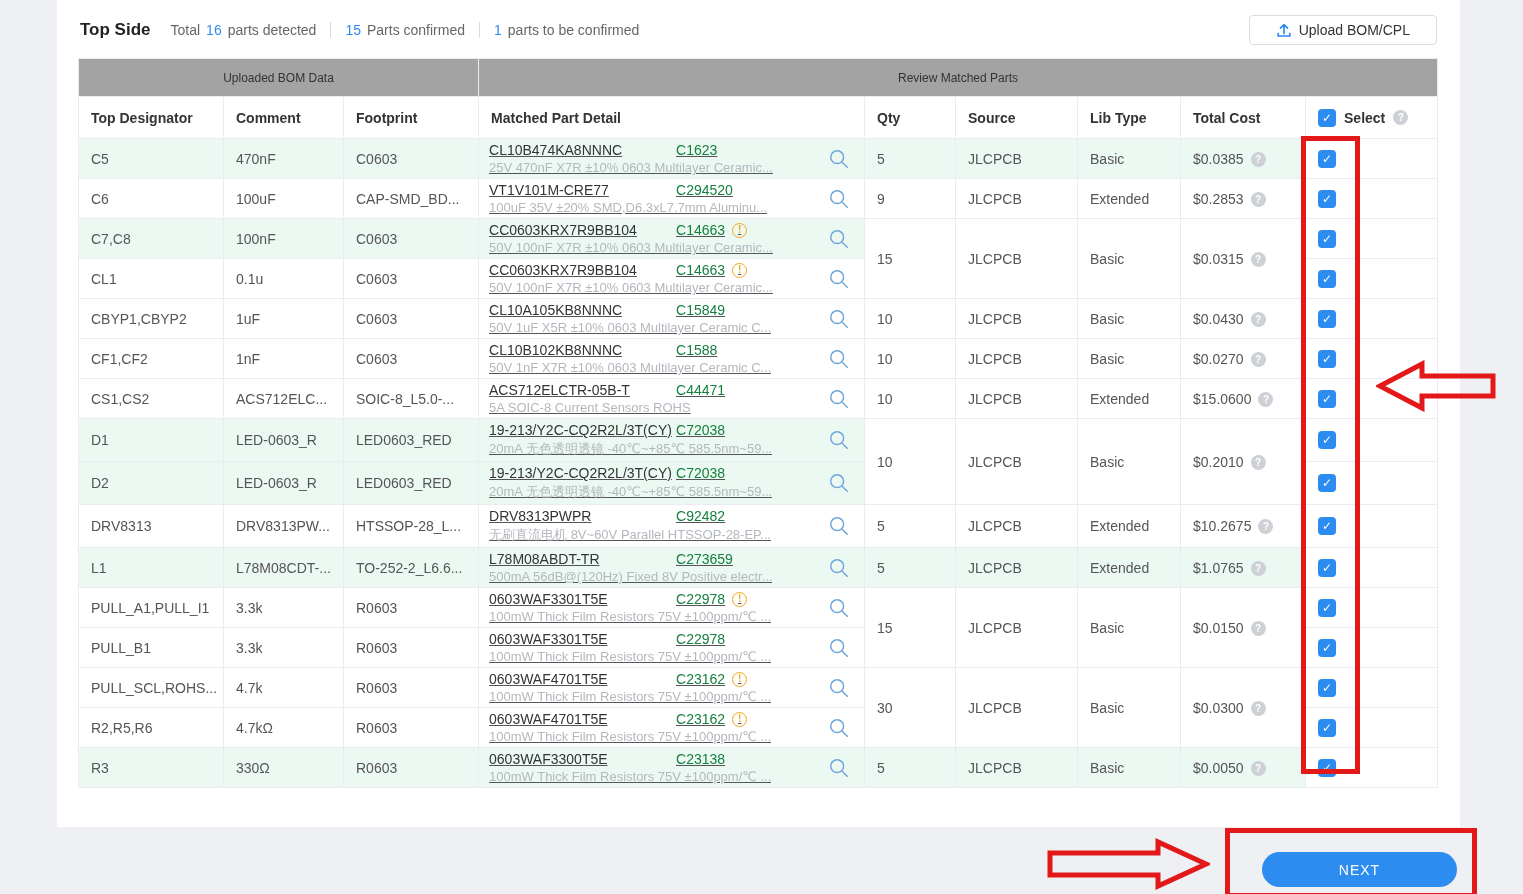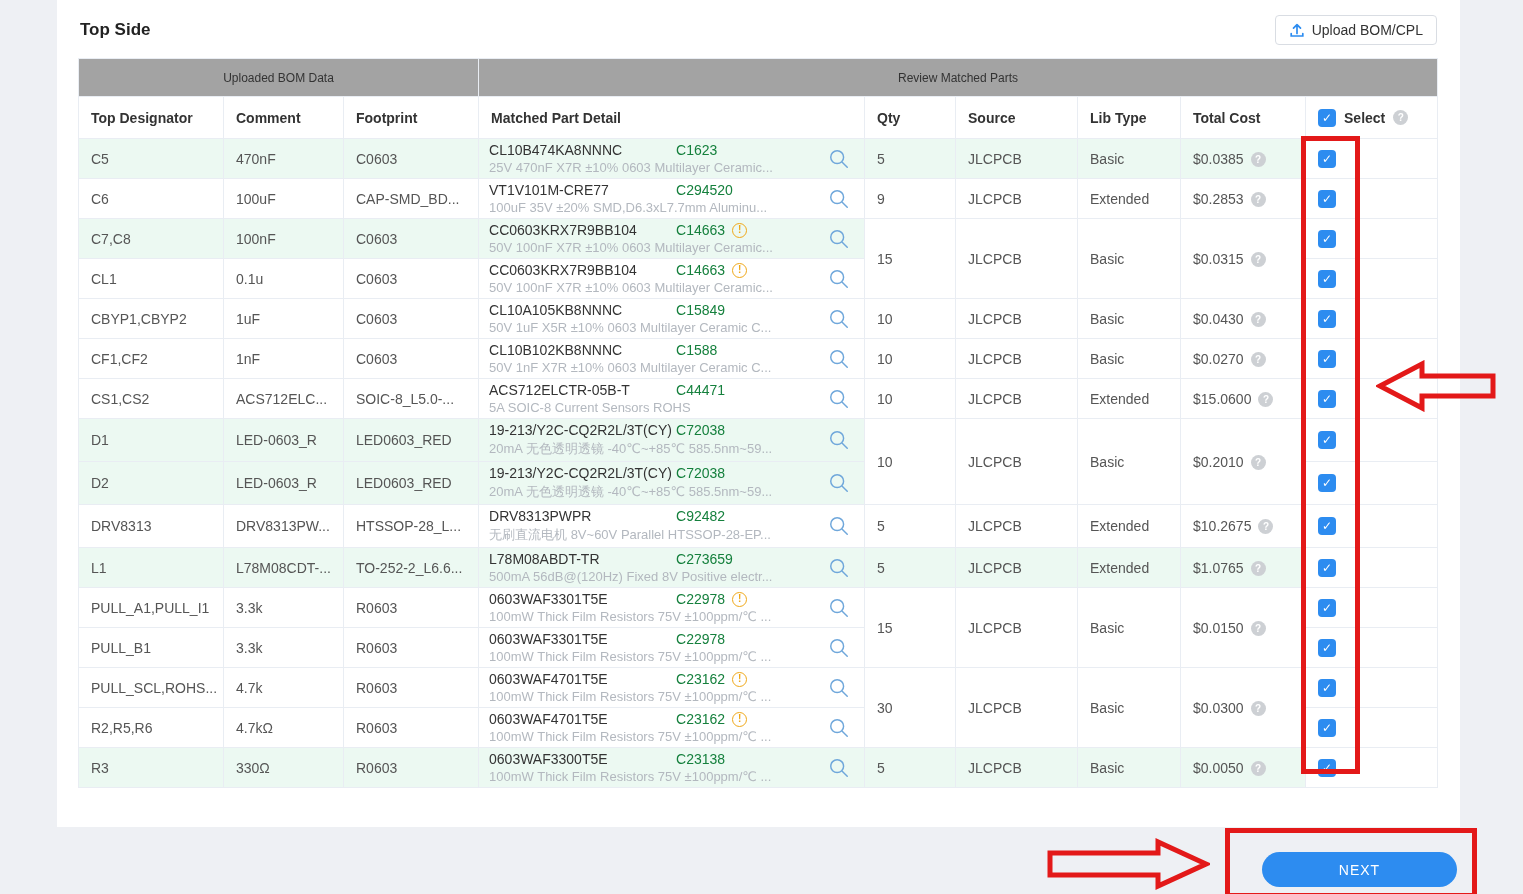--- a/index.html
+++ b/index.html
@@ -15,21 +15,21 @@
     background:#ffffff;
   }
   
   .topbar { position:absolute; left:23px; top:14px; width:1357px; height:32px; display:flex; align-items:center; }
   .page-title { font-size:17px; font-weight:bold; color:#222; margin-right:20px; }
   .stats { display:flex; align-items:center; font-size:14px; color:#666; }
   .stat { display:flex; align-items:center; gap:6px; }
   .stat-num { color:#2d8cf0; }
   .stat-divider { width:1px; height:16px; background:#d8dce2; margin:0 14px; }
   .upload-btn {
-    margin-left:auto; height:30px; padding:0 13px;
+    margin-left:auto; height:30px; padding:0 26px;
     background:#fff; border:1px solid #d9dde3; border-radius:4px;
     display:flex; align-items:center; gap:7px;
     font-size:14px; color:#333; cursor:pointer;
     font-family:inherit;
   }
   .upload-btn svg { display:block; }
   
   table {
     position:absolute; left:21px; top:58px;
     border-collapse:collapse; table-layout:fixed; width:1359px;
@@ -44,21 +44,21 @@
   }
   tr.col-row th {
     height:42px; background:#fff; color:#333; font-weight:bold;
     text-align:left; padding-left:12px; font-size:14px;
   }
   tbody td { height:40px; background:#fff; color:#555; }
   td.c-des, td.c-com, td.c-fp, td.c-qty, td.c-src, td.c-lib, td.c-cost { padding-left:12px; }
   tr.green td { background:#ecf9f2; }
   tr.green td.c-sel, td.mg, tr.green td.mg { background:#fff; }
   
-  td.c-detail { padding:3px 10px 3px 10px; }
+  td.c-detail { padding:3px 10px 3px 10px;text-decoration:underline; }
   .det { display:flex; align-items:center; justify-content:space-between; }
   .det-t { overflow:hidden; }
   .l1 { display:flex; align-items:center; white-space:nowrap; }
   .pn { color:#333; min-width:187px; display:inline-block; }
   .pc { color:#15803d; }
   .l2 { color:#b3b8bf; font-size:13px; margin-top:2px; white-space:nowrap;
         overflow:hidden; max-width:330px; }
   .warn {
     width:15px; height:15px; border:1.5px solid #f0a818; border-radius:50%;
     color:#f0a818; font-size:10px; font-weight:bold; line-height:12px;
@@ -98,20 +98,37 @@
   .arrow-right { left:1046px; top:838px; }
   .anno svg polygon { fill:none; stroke:#e31919; stroke-width:5; stroke-linejoin:miter; }
 </style>
 </head>
 <body>
 
 <div class="panel">
 
   <div class="topbar">
     <span class="page-title">Top Side</span>
+    <span class="stats">
+      <span class="stat">
+        <span>Total</span>
+        <span class="stat-num">16</span>
+        <span>parts detected</span>
+      </span>
+      <span class="stat-divider"></span>
+      <span class="stat">
+        <span class="stat-num">15</span>
+        <span>Parts confirmed</span>
+      </span>
+      <span class="stat-divider"></span>
+      <span class="stat">
+        <span class="stat-num">1</span>
+        <span>parts to be confirmed</span>
+      </span>
+    </span>
     <button class="upload-btn">
       <svg width="16" height="16" viewBox="0 0 16 16">
         <path d="M8 11.5 V3 M4.5 6.2 L8 2.6 L11.5 6.2" stroke="#2d8cf0" stroke-width="1.7" fill="none" stroke-linecap="round" stroke-linejoin="round"></path>
         <path d="M2.2 11.5 V14 H13.8 V11.5" stroke="#2d8cf0" stroke-width="1.7" fill="none" stroke-linecap="round"></path>
       </svg>
       <span>Upload BOM/CPL</span>
     </button>
   </div>
 
   <table>

